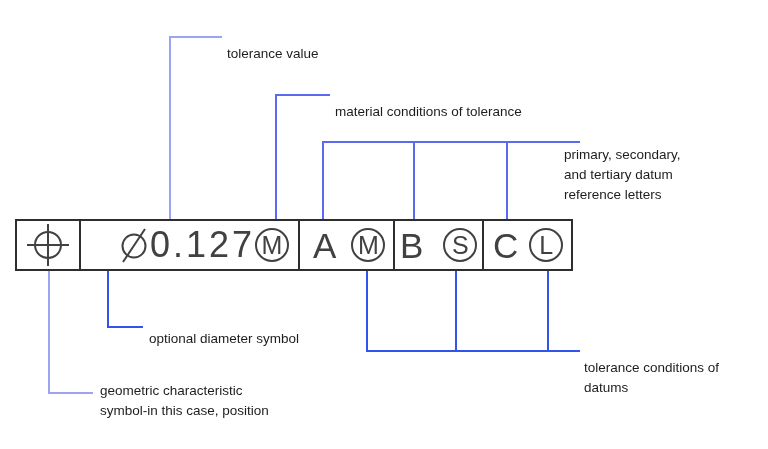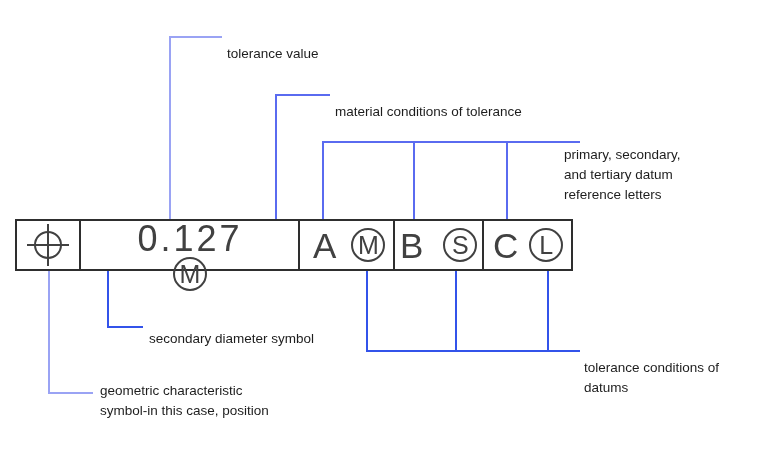--- a/index.html
+++ b/index.html
@@ -15,21 +15,21 @@
     position:absolute;left:15px;top:219px;width:558px;height:52px;
     box-sizing:border-box;border:2px solid #2e2e2e;display:flex;
     background:#ffffff;
   }
   .cell{
     box-sizing:border-box;height:100%;display:flex;align-items:center;
     border-right:2px solid #2e2e2e;color:#414141;
   }
   .cell:last-child{border-right:none;flex:1;}
   .c1{width:64px;justify-content:center;}
-  .c2{width:219px;padding:0 9px 0 10px;justify-content:flex-start;flex-direction:column;}
+  .c2{width:219px;padding:0 9px 0 10px;justify-content:flex-end;}
   .c3{width:95px;padding-left:13px;gap:15px;}
   .c4{width:89px;padding-left:5px;gap:20px;}
   .c5{padding-left:9px;gap:11px;}
   .bigletter{font-size:35px;line-height:1;color:#414141;}
   .tolvalue{font-size:36px;line-height:1;letter-spacing:3px;color:#414141;}
   .circmod{
     box-sizing:border-box;width:34px;height:34px;border:2px solid #414141;
     border-radius:50%;display:flex;align-items:center;justify-content:center;
     font-size:25px;color:#414141;flex:0 0 auto;
   }
@@ -92,21 +92,21 @@
   </div>
 
   <div class="lbl" style="left:227px;top:29px;">tolerance value</div>
 
   <div class="lbl" style="left:335px;top:87px;text-align:right;">material conditions of tolerance</div>
 
   <div class="lbl" style="left:564px;top:130px;width:160px;line-height:20px;">primary, secondary,
 and tertiary datum
 reference letters</div>
 
-  <div class="lbl" style="left:149px;top:314px;">secondary diameter symbol</div>
+  <div class="lbl" style="left:149px;top:314px;">optional diameter symbol</div>
 
   <div class="lbl" style="left:584px;top:343px;width:170px;line-height:20px;">tolerance conditions of
 datums</div>
 
   <div class="lbl" style="left:100px;top:366px;width:220px;line-height:20px;">geometric characteristic
 symbol-in this case, position</div>
 
 </div>
 
 </body></html>

